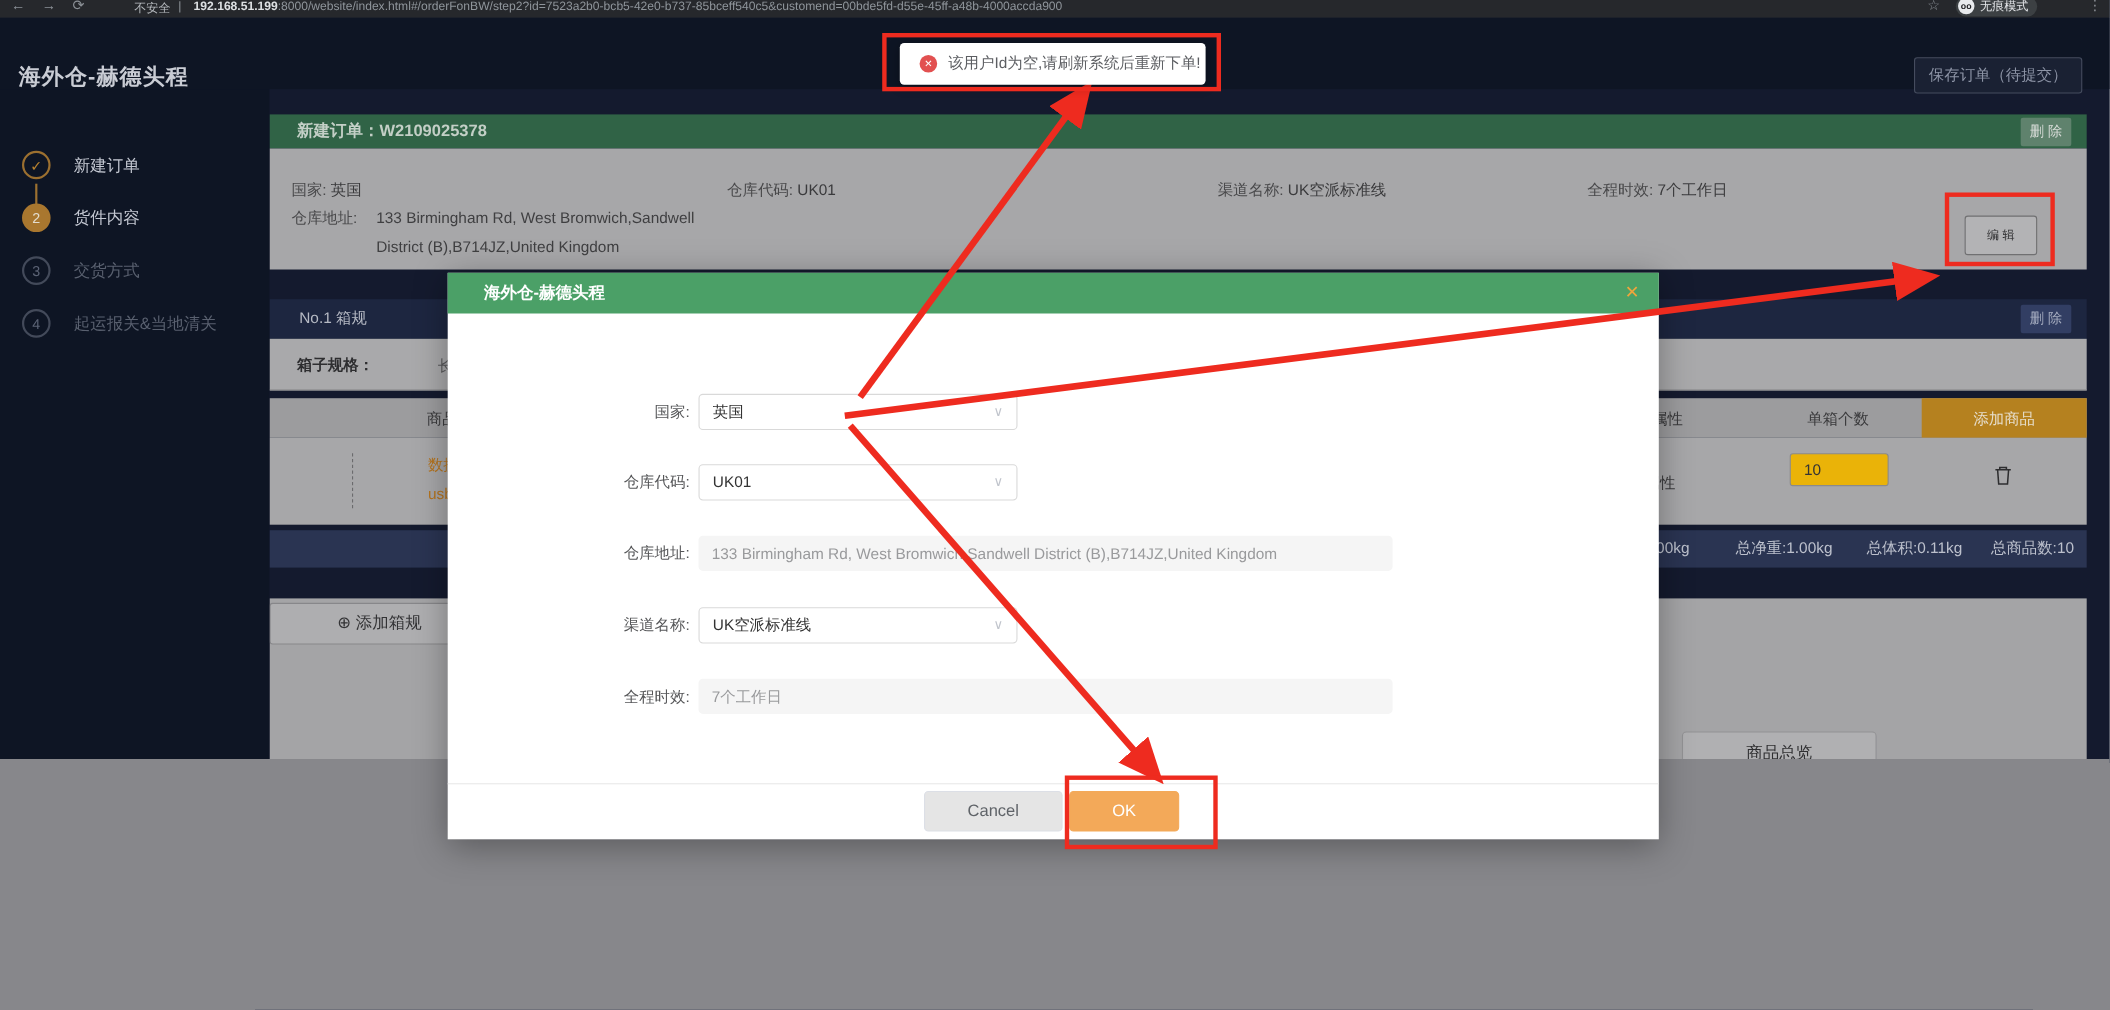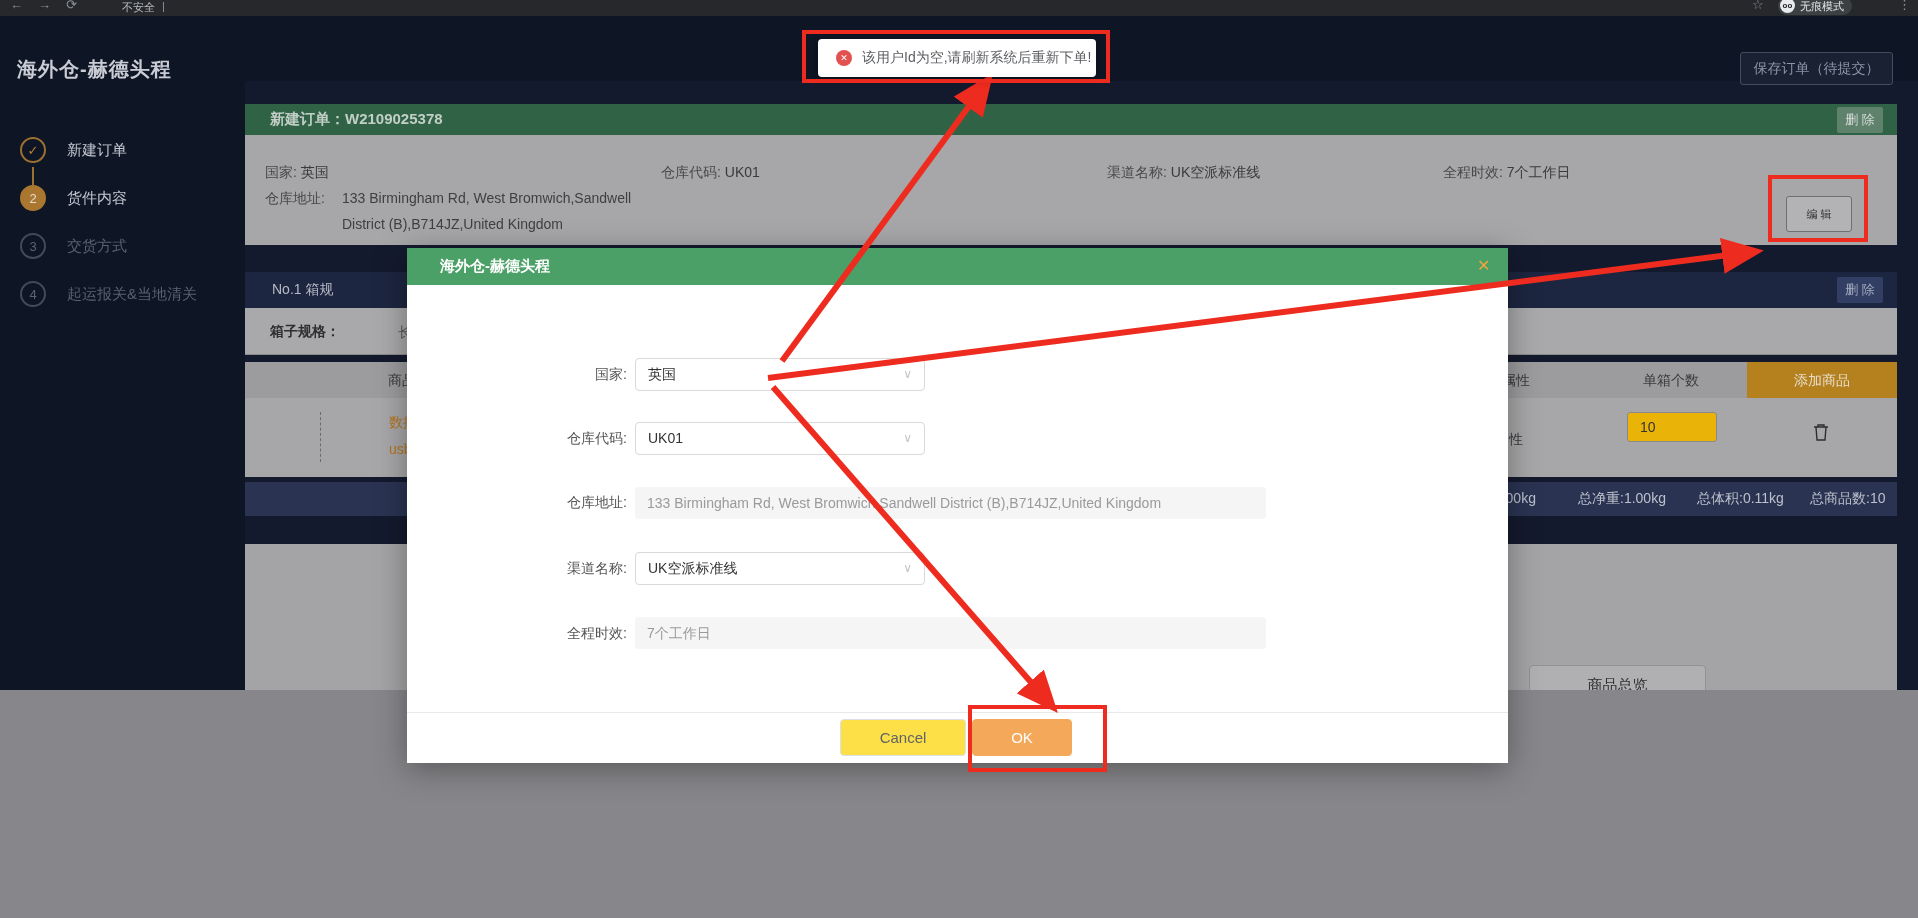--- a/index.html
+++ b/index.html
@@ -55,21 +55,21 @@
   
   #modal { left:407px; top:248px; width:1101px; height:515px; background:#ffffff; z-index:40; box-shadow:0 6px 30px rgba(0,0,0,.35); }
   #modal-head { position:absolute; left:0; top:0; width:1101px; height:37px; background:#4ba067; }
   .modal-title { position:absolute; left:33px; top:9px; color:#ffffff; font-size:15px; font-weight:bold; }
   .modal-close { position:absolute; left:1070px; top:8px; color:#f0a53c; font-size:16px; }
   .f-label { position:absolute; width:175px; text-align:right; font-size:14px; color:#555658; }
   .f-select { position:absolute; left:228px; width:290px; height:33px; border:1px solid #d9d9d9; border-radius:4px; font-size:14px; color:#333; line-height:31px; padding-left:12px; background:#fff; }
   .f-chevron { position:absolute; right:12px; top:0; color:#c0c4cc; font-size:12px; }
   .f-disabled { position:absolute; left:228px; width:631px; height:32px; background:#f5f5f5; border-radius:4px; font-size:14px; color:#999a9c; line-height:32px; padding-left:12px; white-space:nowrap; }
   .m-divider { position:absolute; left:0; top:464px; width:1101px; height:1px; background:#e9e9e9; }
-  .btn-cancel { position:absolute; left:433px; top:471px; width:126px; height:37px; background:#fde047; border:1px solid #dcdfe6; border-radius:4px; color:#5f6368; font-size:15px; text-align:center; line-height:35px; }
+  .btn-cancel { position:absolute; left:433px; top:471px; width:126px; height:37px; background:#e5e5e5; border:1px solid #dcdfe6; border-radius:4px; color:#5f6368; font-size:15px; text-align:center; line-height:35px; }
   .btn-ok { position:absolute; left:565px; top:471px; width:100px; height:37px; background:#f3a959; border:1px solid #f3a959; border-radius:4px; color:#ffffff; font-size:15px; text-align:center; line-height:35px; }
 
   
   #toast { left:818px; top:39px; width:278px; height:38px; background:#ffffff; border-radius:4px; box-shadow:0 2px 10px rgba(0,0,0,.3); z-index:65; }
   .toast-ic { position:absolute; left:18px; top:11px; width:16px; height:16px; border-radius:50%; background:#e25050; color:#fff; font-size:9px; text-align:center; line-height:16px; }
   .toast-msg { position:absolute; left:44px; top:10px; font-size:14px; color:#5c5e62; white-space:nowrap; }
   .red-rect { position:absolute; border:4px solid #ee2b1f; z-index:70; }
   #anno-note { left:534px; top:320px; z-index:66; font-family:"Liberation Serif","DejaVu Serif",serif; font-size:30px; color:#e0261b; white-space:nowrap; }
   #arrows { left:0; top:0; z-index:60; pointer-events:none; }
   .partial-orange { color:#b5741f; font-size:14px; position:absolute; white-space:nowrap; }
@@ -78,20 +78,21 @@
 <body>
 
 <div id="page">
 
   <div id="chrome" class="abs">
     <span class="chrome-ic" style="left:10px;">←</span>
     <span class="chrome-ic" style="left:38px;">→</span>
     <span class="chrome-ic" style="left:66px;">⟳</span>
     <span class="url" style="left:122px; color:#b8bcc0;">不安全</span>
     <span class="url" style="left:162px;">|</span>
+    <span class="url" style="left:176px;"><b>192.168.51.199</b><span>:8000/website/index.html#/orderFonBW/step2?id=7523a2b0-bcb5-42e0-b737-85bceff540c5&amp;customend=00bde5fd-d55e-45ff-a48b-4000accda900</span></span>
     <span class="chrome-ic" style="left:1752px;">☆</span>
     <span class="incog-pill" style="left:1778px;">
       <span class="incog-circ">oo</span>
       <span>无痕模式</span>
     </span>
     <span class="chrome-ic" style="left:1898px;">⋮</span>
   </div>
 
   <div id="appheader" class="abs">
     <div class="hd-title">海外仓-赫德头程</div>
@@ -155,20 +156,21 @@
   </div>
 
   <div id="statsbar" class="sec">
     <div style="position:absolute; left:1203px; top:8px;">总毛重:2.00kg</div>
     <div style="position:absolute; left:1333px; top:8px;">总净重:1.00kg</div>
     <div style="position:absolute; left:1452px; top:8px;">总体积:0.11kg</div>
     <div style="position:absolute; left:1565px; top:8px;">总商品数:10</div>
   </div>
 
   <div id="lowersec" class="sec">
+    <div class="addbox-btn"><span>⊕</span> <span>添加箱规</span></div>
     <div class="overview-btn">商品总览</div>
   </div>
 
   <div id="bottomstrip" class="abs"></div>
 
   <div id="modal" class="abs">
     <div id="modal-head">
       <div class="modal-title">海外仓-赫德头程</div>
       <div class="modal-close">✕</div>
     </div>

